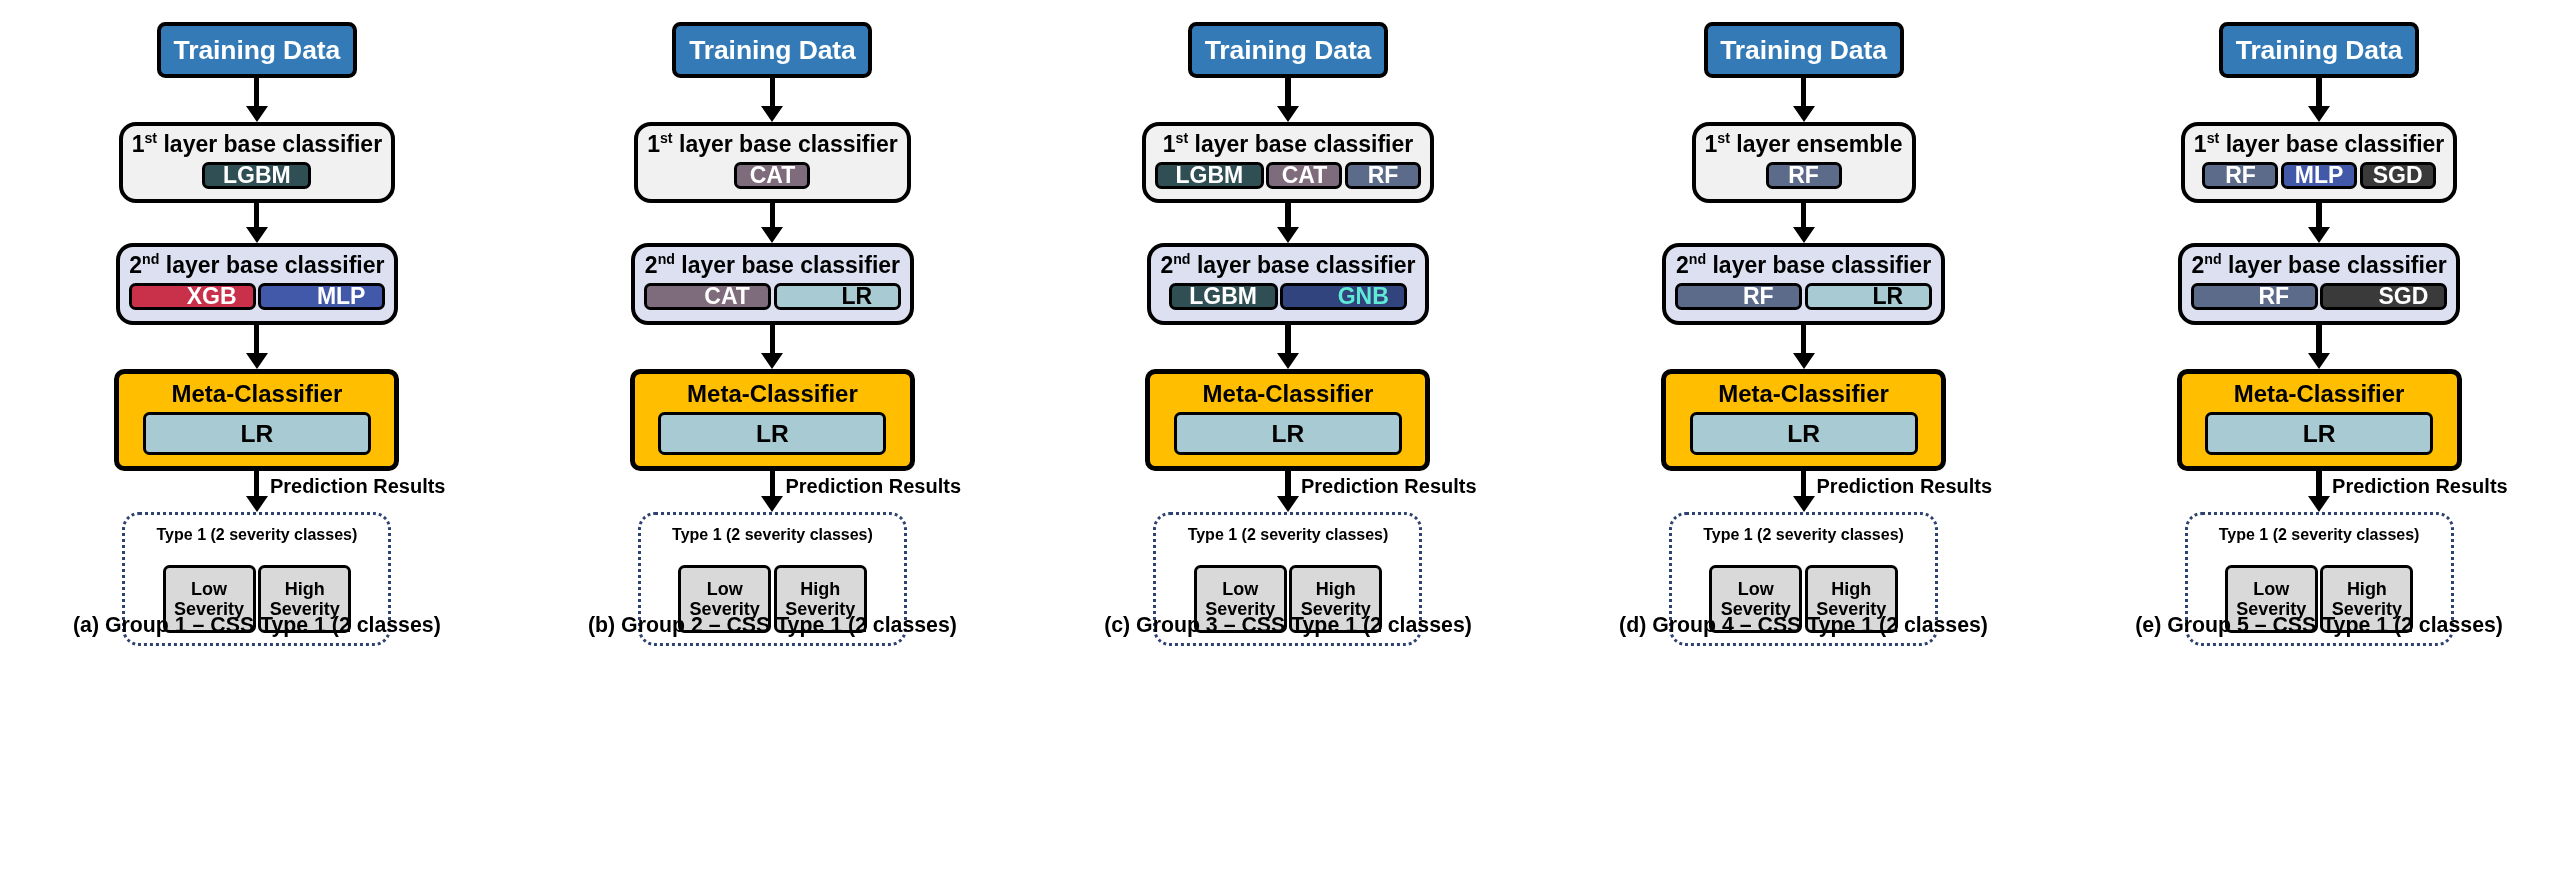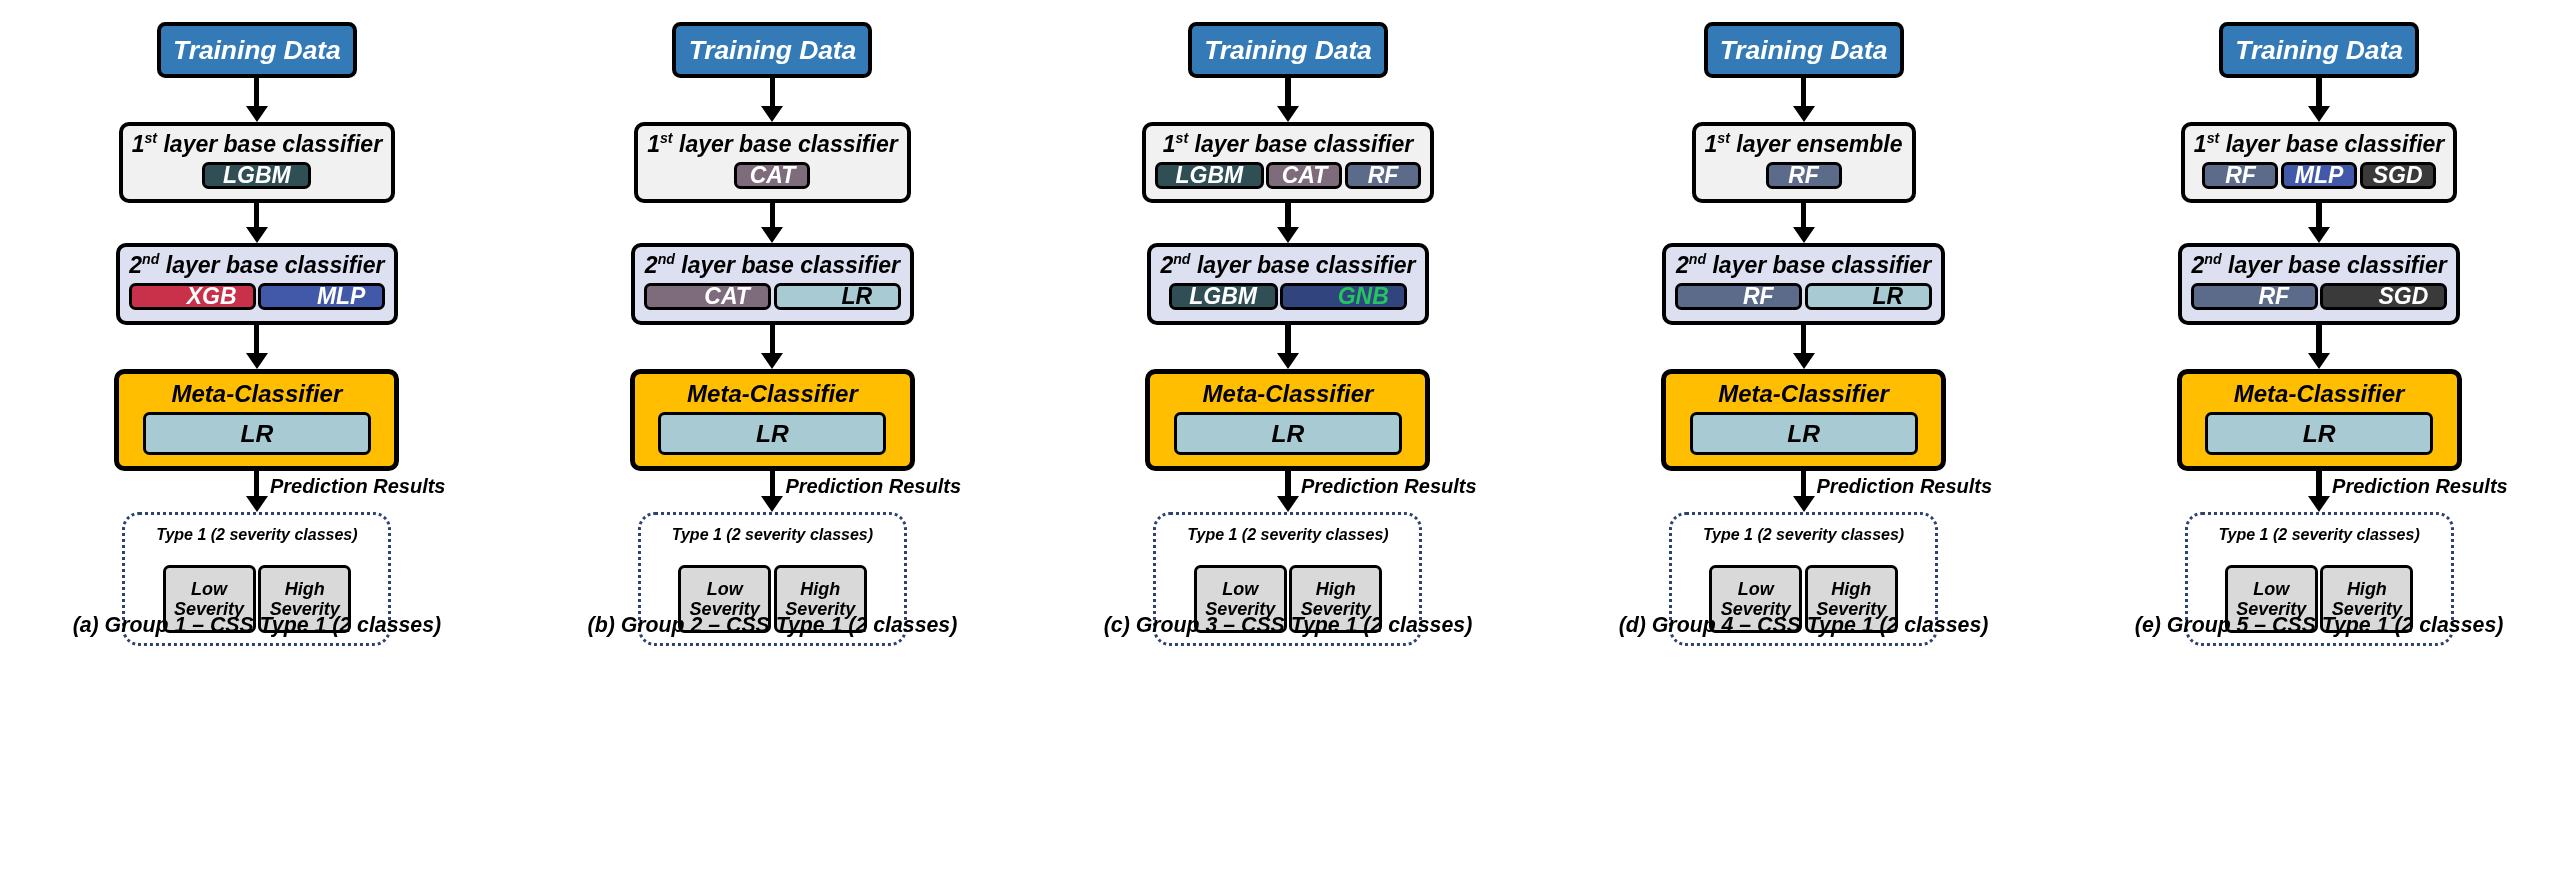--- a/index.html
+++ b/index.html
@@ -13,21 +13,20 @@
     position:relative;width:2576px;height:896px;
     display:flex;flex-direction:row;
     align-items:flex-start;justify-content:space-between;
     box-sizing:border-box;padding:0 3.9px;
   }
   .panel{
     position:relative;
     display:flex;flex-direction:column;align-items:center;
     width:506px;
     flex:0 0 auto;
-    font-style:italic;
   }
   
   .nodebox{
     box-sizing:border-box;
     border:4.5px solid #000000;
     border-radius:7.8px;
     display:flex;flex-direction:column;align-items:center;
     background:#ffffff;
   }
   
@@ -56,21 +55,21 @@
   }
   .a1 .shaft{height:28.5px;}
   .a2 .shaft{height:24.6px;}
   .a3 .shaft{height:28.5px;}
   .a4 .shaft{height:26px;}
 
   
   .layerbox{
     box-sizing:border-box;
     border:4.5px solid #000;
-    border-radius:10px;
+    border-radius:17px;
     padding:5.2px 9px 10.3px 9px;
     display:flex;flex-direction:column;align-items:center;
   }
   .layerbox.l1{background:#F1F1F1;}
   .layerbox.l2{background:#DCE0F0;}
   .layerbox .ltitle{
     font-size:23px;font-weight:bold;color:#000;
     line-height:27px;white-space:nowrap;margin-bottom:3.9px;
   }
   .layerbox .ltitle sup{font-size:14.2px;line-height:0;vertical-align:super;}
@@ -293,21 +292,21 @@
           </div>
         </div>
         <div class="arrow a2">
           <div class="shaft"></div>
           <div class="head"></div>
         </div>
         <div class="layerbox l2">
           <div class="ltitle">2<sup>nd</sup> layer base classifier</div>
           <div class="chips">
             <div class="chip wide" style="background: rgb(47, 79, 85); color: rgb(255, 255, 255);">LGBM</div>
-            <div class="chip xwide" style="background: rgb(49, 68, 126); color: #22c55e;">GNB</div>
+            <div class="chip xwide" style="background: rgb(49, 68, 126); color: #5eead4;">GNB</div>
           </div>
         </div>
         <div class="arrow a3">
           <div class="shaft"></div>
           <div class="head"></div>
         </div>
         <div class="meta">
           <div class="mtitle">Meta-Classifier</div>
           <div class="mchip">LR</div>
         </div>

